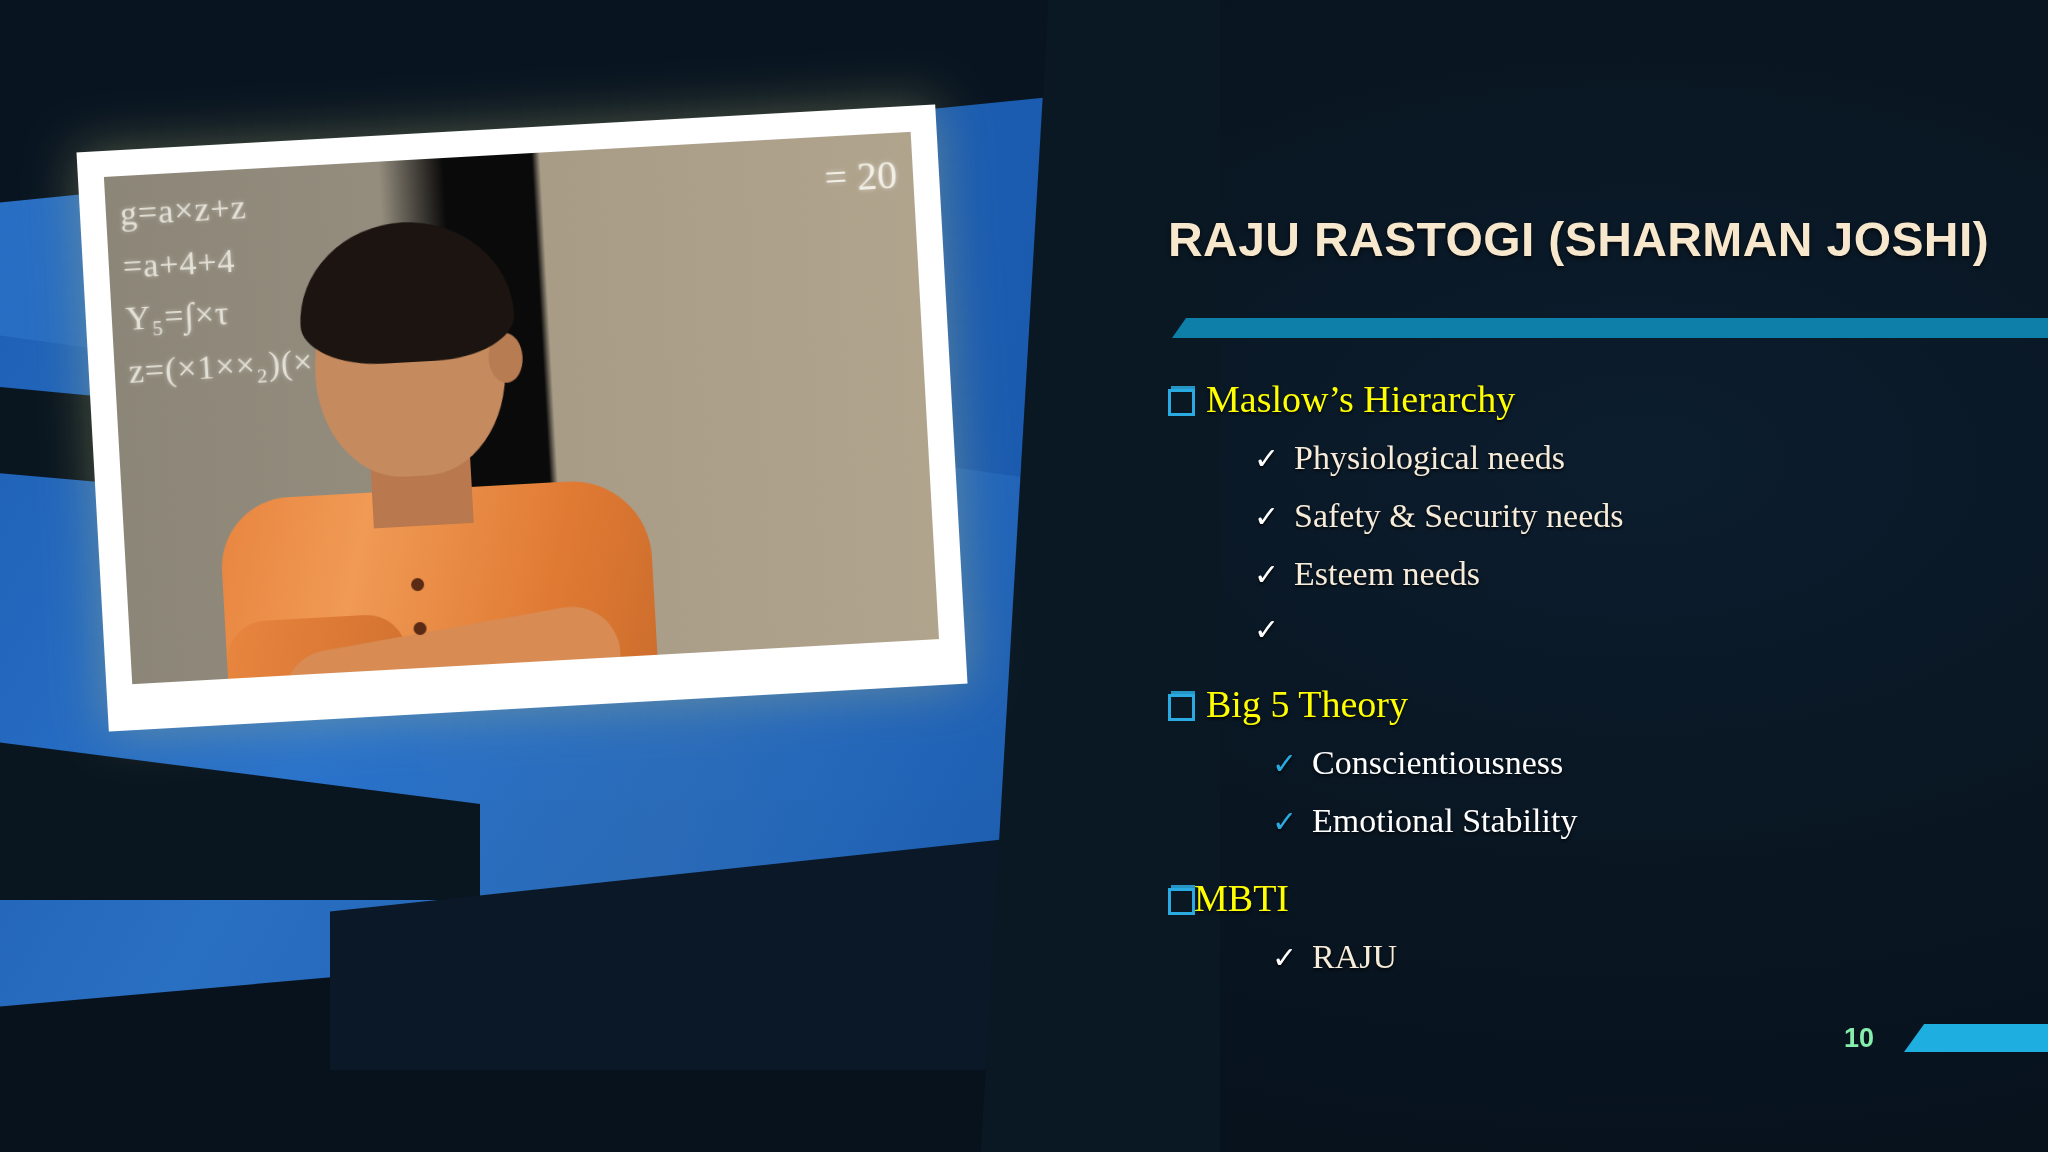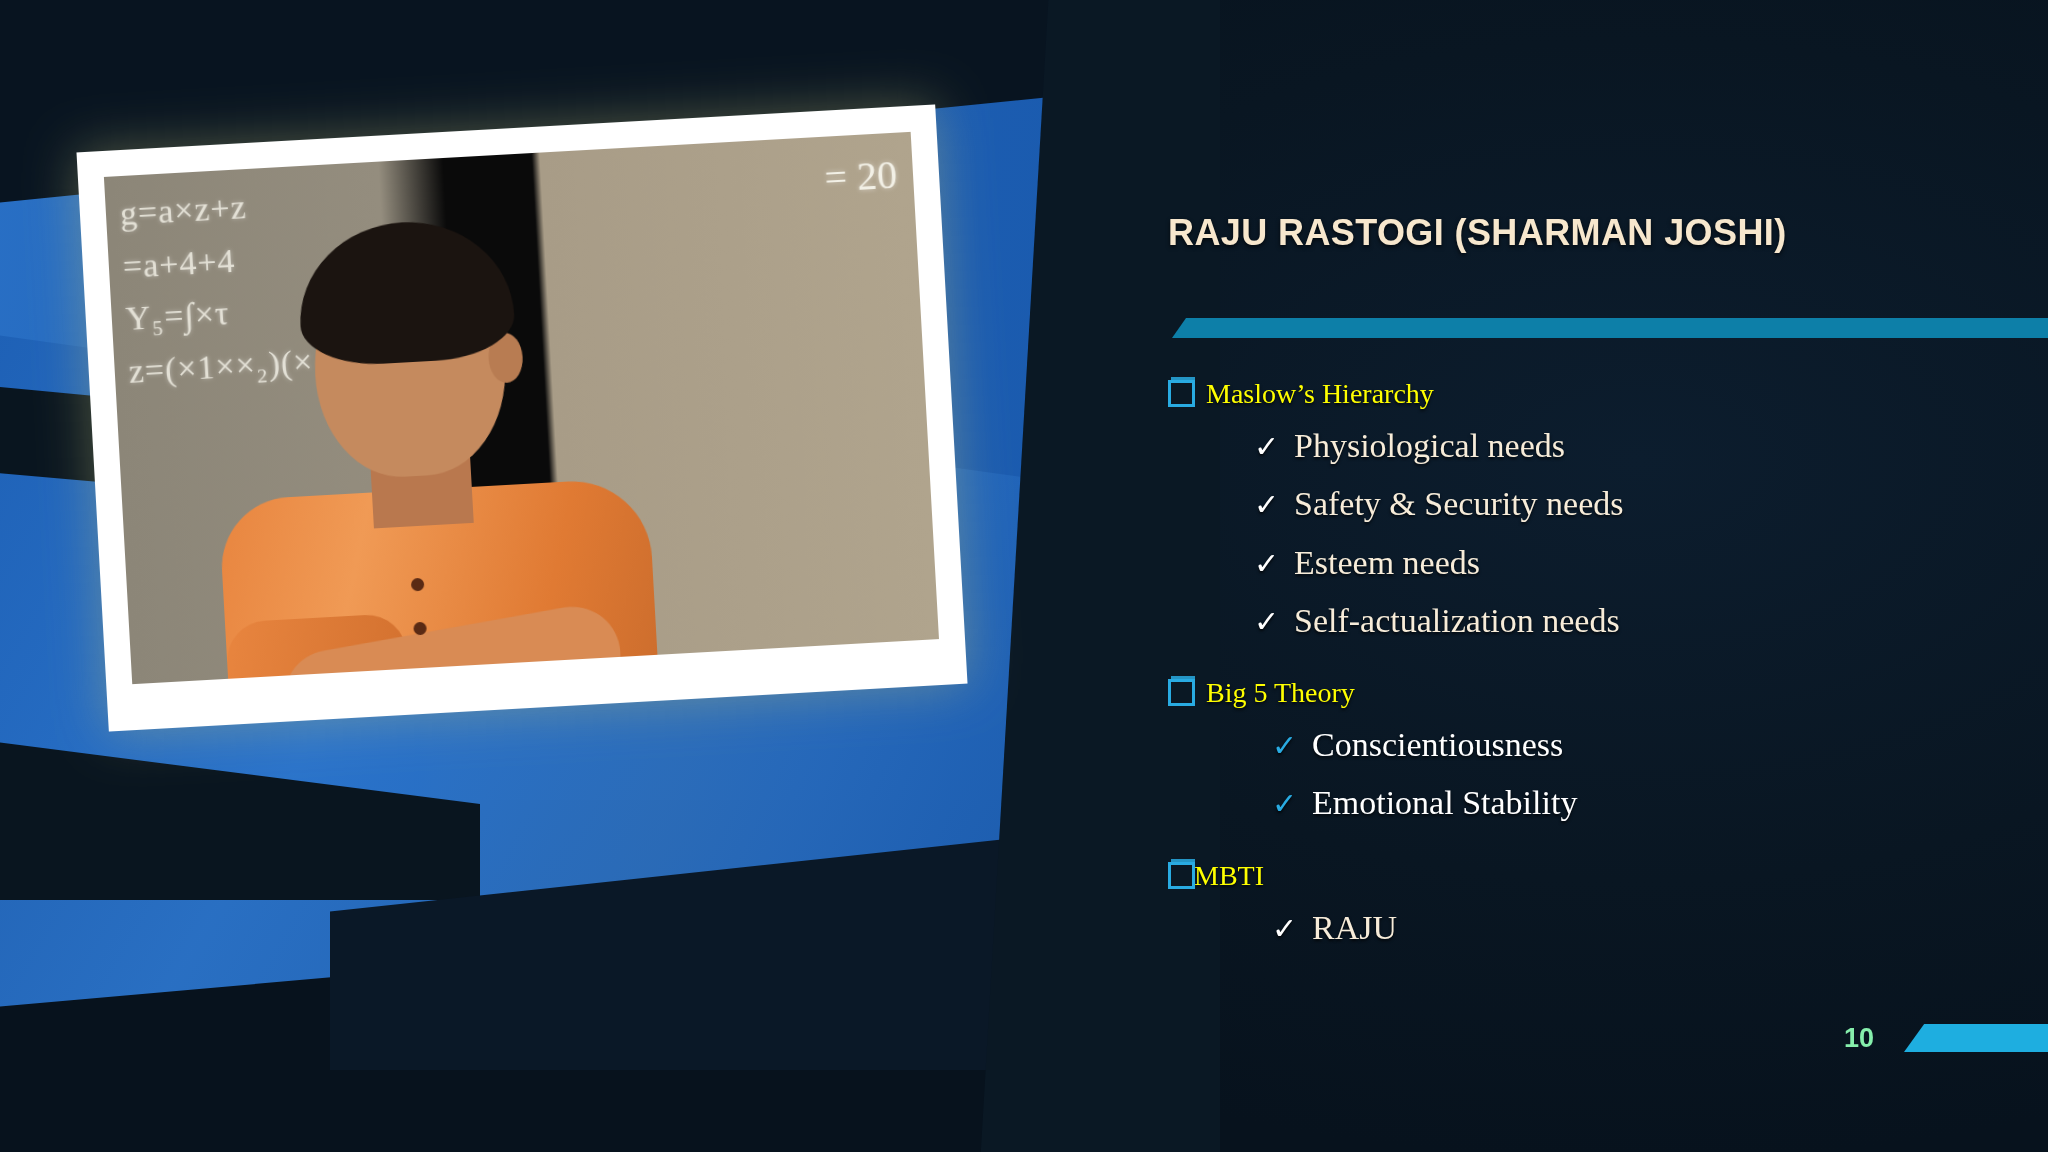--- a/index.html
+++ b/index.html
@@ -182,21 +182,21 @@
   }
   .man-btn{
     position:absolute; left:284px; width:13px; height:13px;
     background:#5a2a14; border-radius:50%;
   }
 
   
   .title{
     position:absolute;
     left:1168px; top:212px;
-    font-size:36px; font-weight:bold;
+    font-size:48px; font-weight:bold;
     letter-spacing:.4px;
     color:#f7e7cd;
     text-shadow:0 2px 4px rgba(0,0,0,.7);
     white-space:nowrap;
   }
   .title-rule{
     position:absolute;
     left:1172px; top:318px;
     width:876px; height:20px;
     background:#0d7fa8;
@@ -207,21 +207,21 @@
     position:absolute;
     left:1168px; top:378px;
     width:880px;
   }
   .grp{ margin-bottom:34px; }
   .grp:last-child{ margin-bottom:16px; }
 
   .head-row{
     display:flex; align-items:baseline;
     font-family:"Liberation Serif", serif;
-    font-size:28px;
+    font-size:38px;
     color:#ffff00;
     text-shadow:0 2px 3px rgba(0,0,0,.8);
     line-height:1.15;
   }
   .head-row.tight .sq{ margin-right:2px; }
   .sq{
     flex:0 0 auto;
     width:24px; height:24px;
     margin-right:14px;
     position:relative;
@@ -333,21 +333,20 @@
       <div class="sub ind-1">
         <span class="ck">✓</span>
         <span>Safety &amp; Security needs</span>
       </div>
       <div class="sub ind-1">
         <span class="ck">✓</span>
         <span>Esteem needs</span>
       </div>
       <div class="sub ind-1">
         <span class="ck">✓</span>
-        <span>Self-actualization needs</span>
       </div>
     </div>
 
     <div class="grp">
       <div class="head-row">
         <span class="sq"></span>
         <span>Big 5 Theory</span>
       </div>
       <div class="sub big5 ind-2">
         <span class="ck ck-cyan">✓</span>

